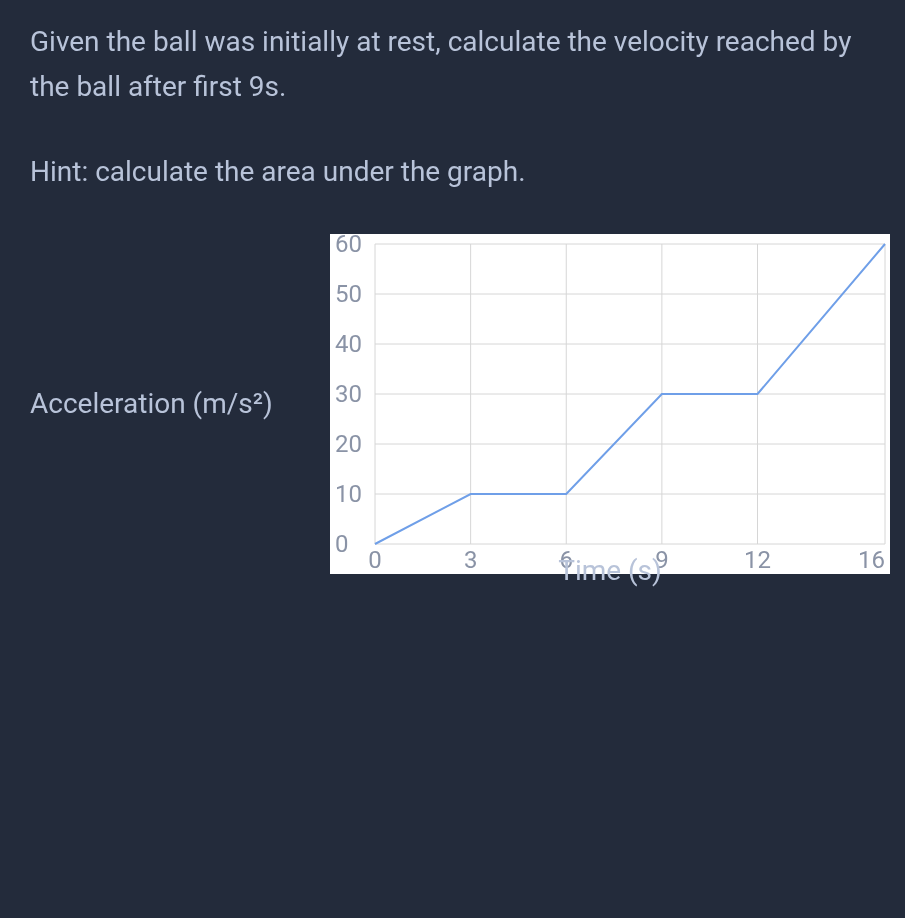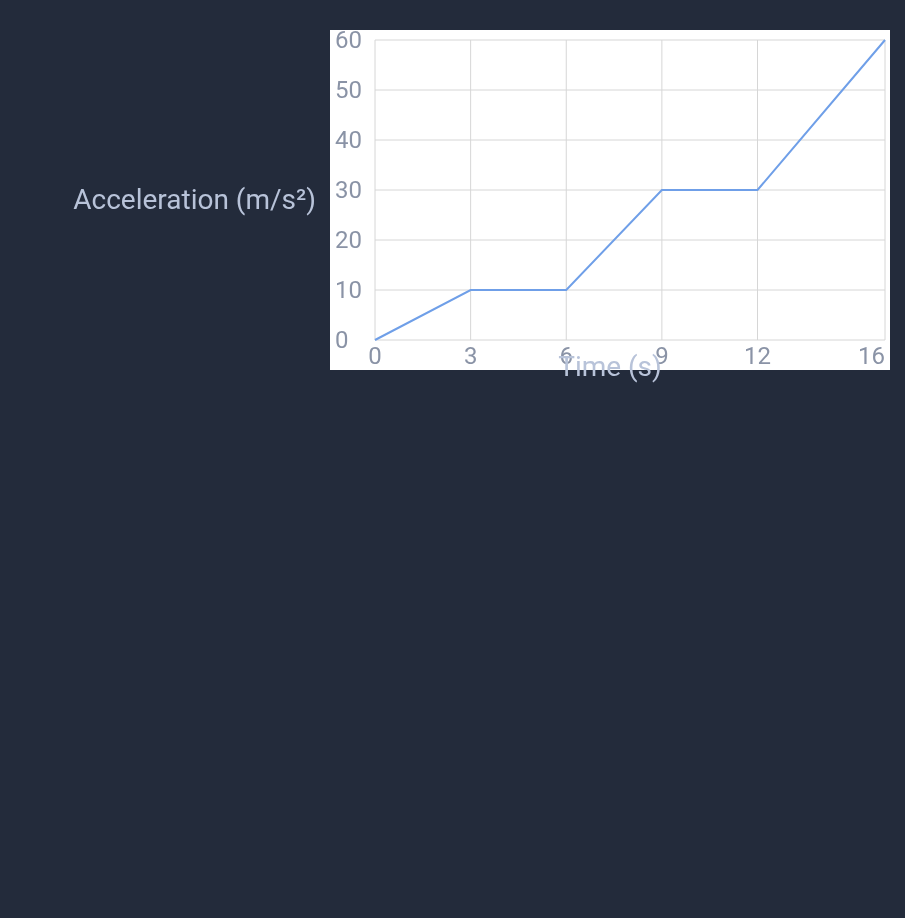--- a/index.html
+++ b/index.html
@@ -15,21 +15,21 @@
   }
   .question-text p { margin-bottom: 40px; }
   .chart-row {
     display: flex;
     align-items: center;
     margin-top: 10px;
   }
   .ylabel-container {
     flex: 0 0 auto;
     width: 300px;
-    text-align: right;
+    text-align: left;
     padding-right: 14px;
   }
   .chart-column {
     flex: 1 1 auto;
     position: relative;
   }
   .chart-panel {
     background: #ffffff;
     position: relative;
     width: 560px;
@@ -49,20 +49,22 @@
     fill: #8a93a6;
     font-family: inherit;
   }
   .grid-line { stroke: #d6d6d6; stroke-width: 1; }
   .data-line { stroke: #6f9fe8; stroke-width: 2; fill: none; }
 </style>
 </head>
 <body>
 
 <div class="question-text">
+  <p>Given the ball was initially at rest, calculate the velocity reached by the ball after first 9s.</p>
+  <p>Hint: calculate the area under the graph.</p>
 </div>
 
 <div class="chart-row">
   <div class="ylabel-container">
     <span>Acceleration (m/s²)</span>
   </div>
   <div class="chart-column">
     <div class="chart-panel">
       <svg id="chart-svg" width="560" height="340">
           <line x1="45" y1="10" x2="45" y2="310" class="grid-line"></line>

